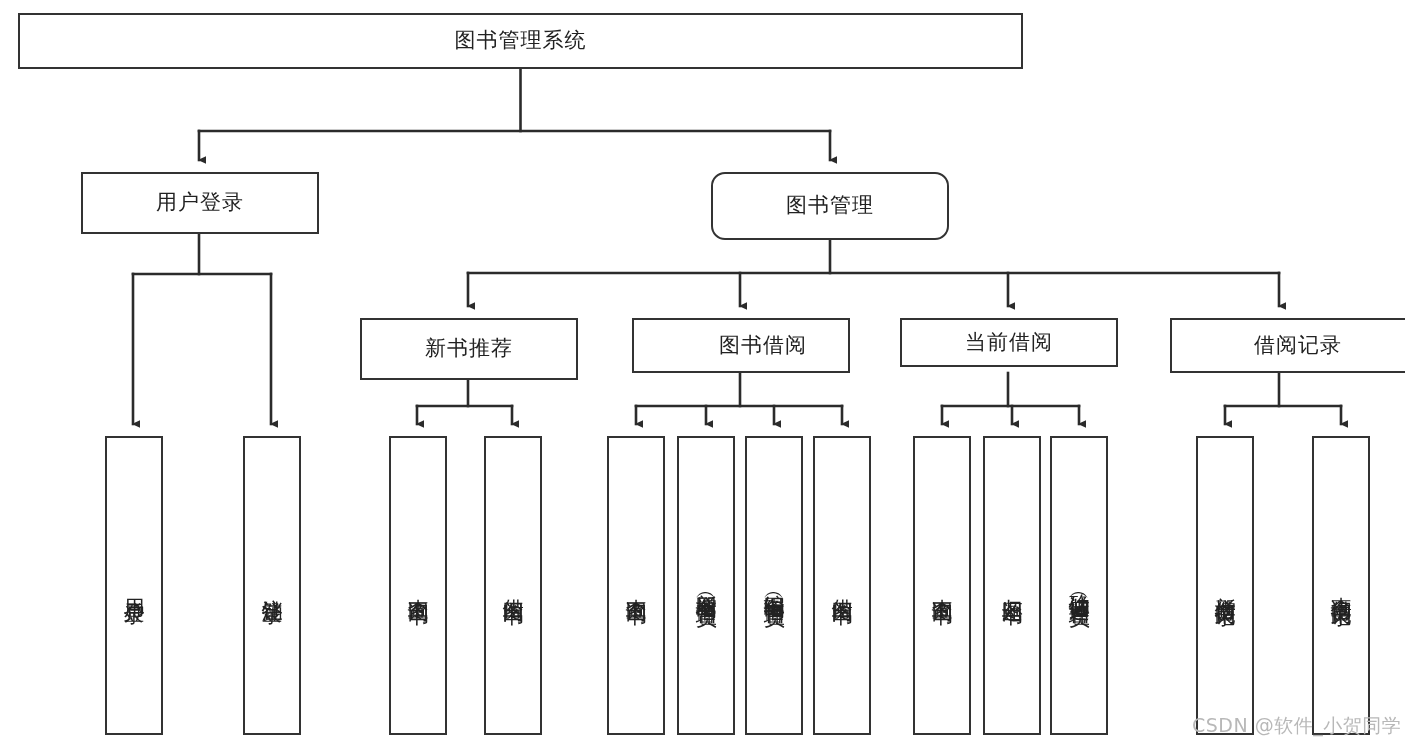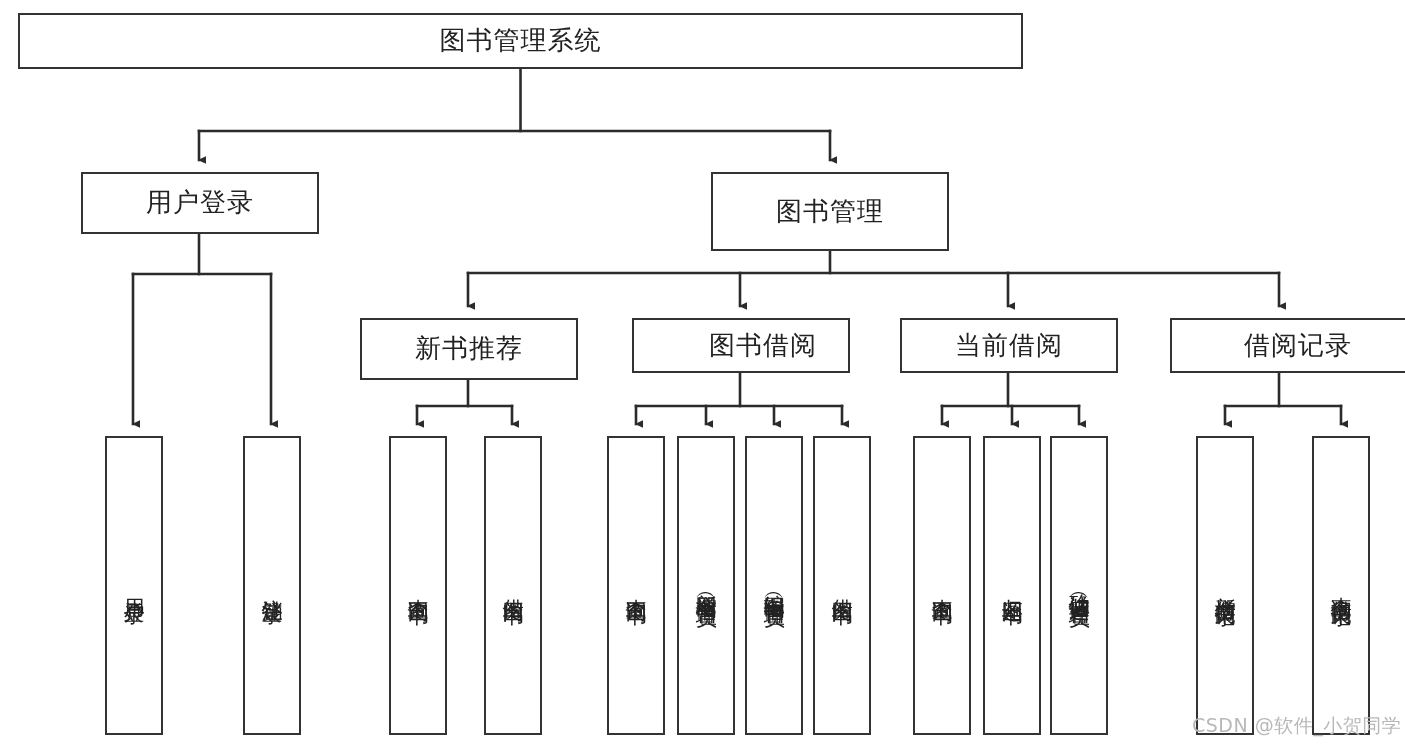--- a/index.html
+++ b/index.html
@@ -28,21 +28,21 @@
     box-sizing: border-box;
     border: 2px solid #333333;
     background: #ffffff;
     display: flex;
     align-items: center;
     justify-content: center;
     color: #222222;
     overflow: hidden;
   }
   .node.horiz {
-    font-size: 26px;
+    font-size: 21px;
     letter-spacing: 1px;
     line-height: 1.2;
     align-items: center;
   }
   .node.vert {
     writing-mode: vertical-rl;
     text-orientation: upright;
     font-size: 21px;
     line-height: 1.25;
     letter-spacing: 2px;
@@ -120,31 +120,31 @@
     </g>
   </svg>
 
   <div class="node horiz" style="left:18px; top:13px; width:1005px; height:56px;">
     <span>图书管理系统</span>
   </div>
 
   <div class="node horiz" style="left:81px; top:172px; width:238px; height:62px;">
     <span>用户登录</span>
   </div>
-  <div class="node horiz" style="left:711px; top:172px; width:238px; height:79px;">
+  <div class="node horiz" style="left:711px; top:172px; width:238px; height:68px;border-radius:14px;">
     <span>图书管理</span>
   </div>
 
   <div class="node horiz" style="left:360px; top:318px; width:218px; height:62px;">
     <span>新书推荐</span>
   </div>
   <div class="node horiz" style="left:632px; top:318px; width:218px; height:55px;padding-left:44px;">
     <span>图书借阅</span>
   </div>
-  <div class="node horiz" style="left:900px; top:318px; width:218px; height:55px;">
+  <div class="node horiz" style="left:900px; top:318px; width:218px; height:49px;">
     <span>当前借阅</span>
   </div>
   <div class="node horiz" style="left:1170px; top:318px; width:256px; height:55px;">
     <span>借阅记录</span>
   </div>
 
   <div class="node vert" style="left:105px; top:436px; width:58px; height:299px;">
     <span class="txt">用户登录</span>
   </div>
   <div class="node vert" style="left:243px; top:436px; width:58px; height:299px;">

